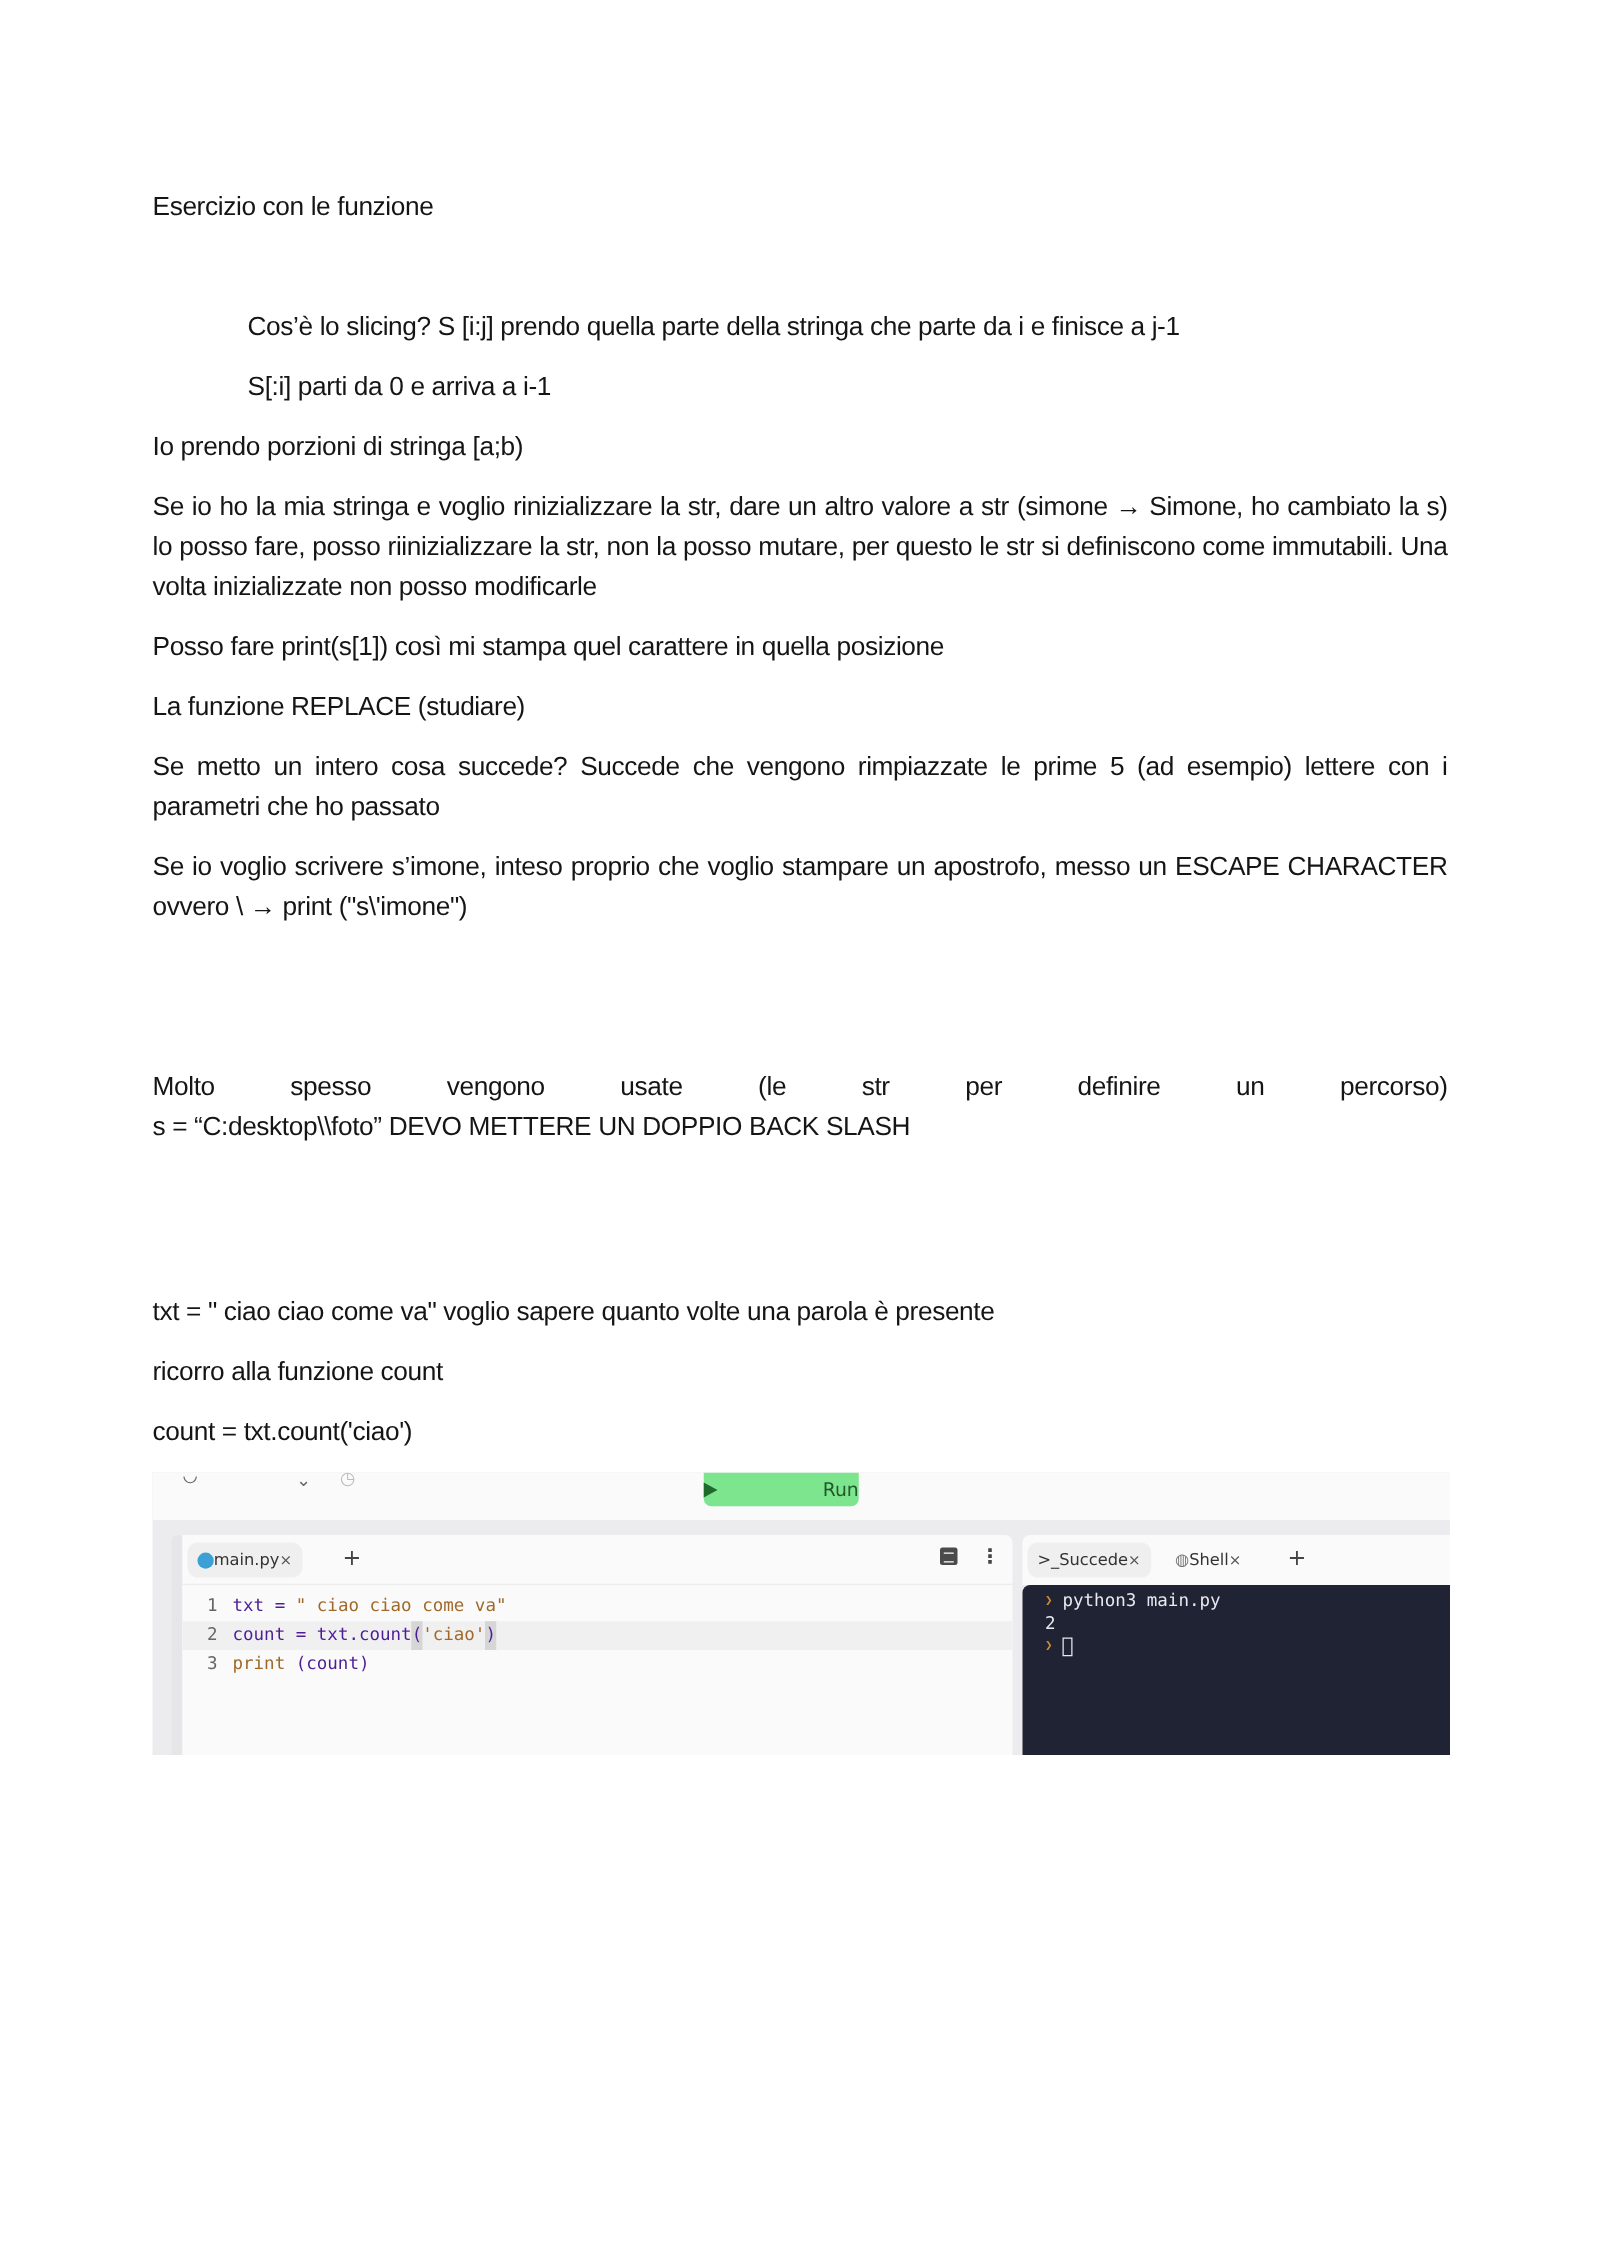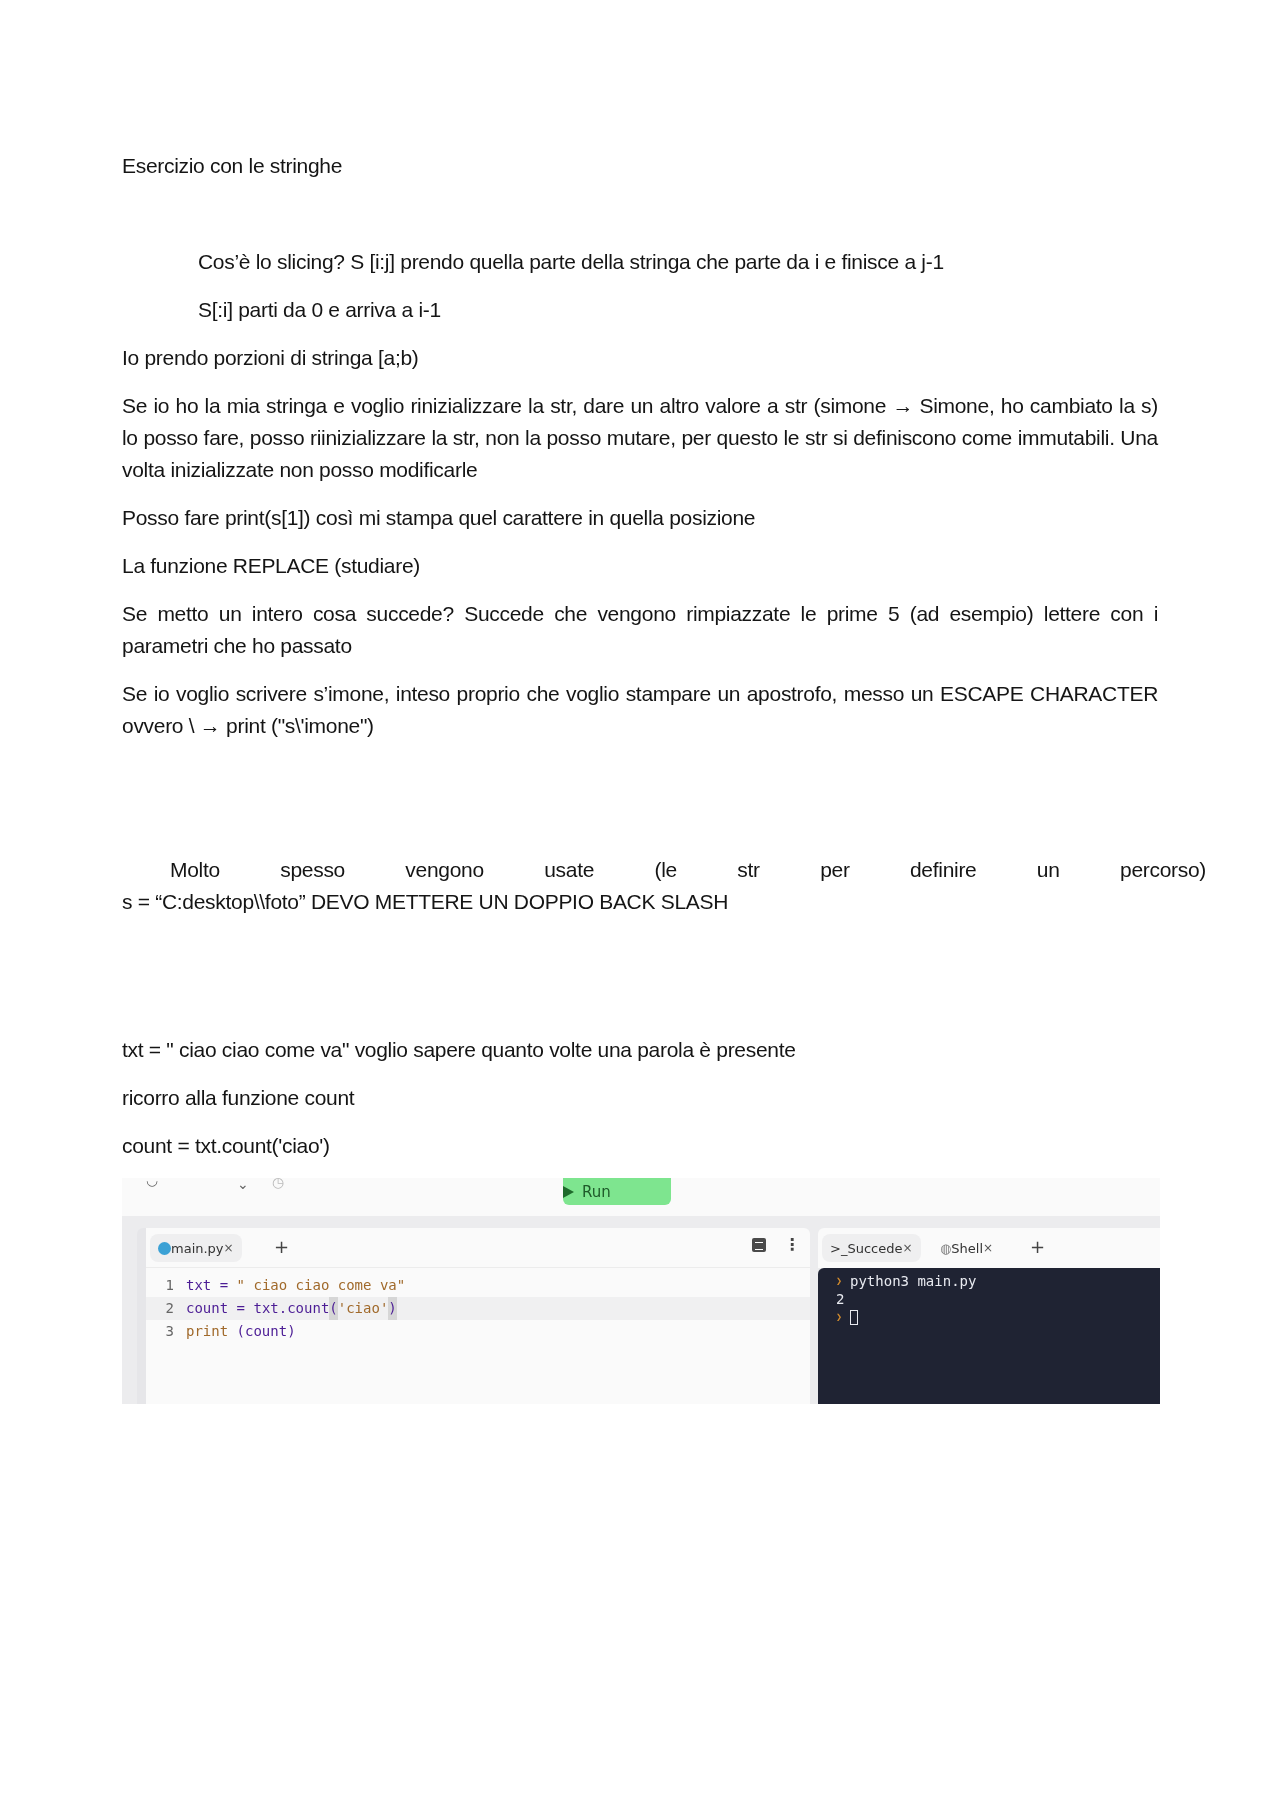--- a/index.html
+++ b/index.html
@@ -2,27 +2,27 @@
 <html><head>
 <meta charset="utf-8">
 <style>
   * { box-sizing: border-box; margin: 0; padding: 0; }
   html, body { width: 1280px; height: 1811px; background: #ffffff; }
   body { position: relative; font-family: "Liberation Sans", sans-serif; color: #111; overflow: hidden; }
   .page { position: absolute; left: 0; top: 0; width: 1280px; height: 1811px; background: #fff; }
   .p { position: absolute; left: 122px; width: 1036px; font-size: 21px; line-height: 32px; color: #151515; letter-spacing: -0.3px; }
   .p.indent { left: 198px; width: 960px; }
   .p.just { text-align: justify; text-align-last: auto; }
-  .p.full { text-align: justify; text-align-last: justify; margin-left: 48px; }
+  .p.full { text-align: justify; text-align-last: justify; }
 
   
   .shot { position: absolute; left: 122px; top: 1178px; width: 1038px; height: 226px; background: #ececee; overflow: hidden; }
   .topbar { position: absolute; left: 0; top: 0; width: 1038px; height: 38px; background: #fafafa; }
   .topbar .ic { position: absolute; color: #666; font-size: 14px; }
-  .run { position: absolute; left: 441px; top: 0; width: 108px; height: 27px; background: #7ee58f; border-radius: 0 0 6px 6px; color: #1f5a2a; font-family: "DejaVu Sans", sans-serif; font-size: 15px; display: flex; align-items: center; justify-content: flex-start; gap: 8px; }
+  .run { position: absolute; left: 441px; top: 0; width: 124px; height: 27px; background: #7ee58f; border-radius: 0 0 6px 6px; color: #1f5a2a; font-family: "DejaVu Sans", sans-serif; font-size: 15px; display: flex; align-items: center; justify-content: space-between; gap: 8px; }
   .run .tri { width: 0; height: 0; border-left: 11px solid #1e6a2b; border-top: 6px solid transparent; border-bottom: 6px solid transparent; }
 
   .editor { position: absolute; left: 15px; top: 50px; width: 673px; height: 176px; background: #fafafa; border-radius: 6px 6px 0 0; border-left: 9px solid #e6e6e9; }
   .ed-tabs { position: absolute; left: 0; top: 0; width: 100%; height: 40px; border-bottom: 1px solid #ececec; }
   .tab { position: absolute; top: 6px; height: 28px; border-radius: 8px; background: #efeff0; display: flex; align-items: center; padding: 0 8px; font-family: "DejaVu Sans", sans-serif; font-size: 13px; color: #333; gap: 0; }
   .tab .x { color: #555; font-size: 12px; }
   .plus { position: absolute; top: 8px; font-family: "DejaVu Sans", sans-serif; font-size: 18px; color: #444; }
   .py-icon { width: 13px; height: 13px; border-radius: 50%; background: #3ba1d5; display: inline-block; }
   .ed-menu { position: absolute; right: 10px; top: 10px; display: flex; gap: 18px; align-items: center; }
   .doc-icon { width: 14px; height: 14px; background: #4a4a4a; border-radius: 2px; position: relative; }
@@ -43,21 +43,21 @@
   .console { position: absolute; left: 0; top: 40px; width: 100%; height: 136px; background: #1f2333; border-radius: 6px 0 0 0; font-family: "DejaVu Sans Mono", monospace; font-size: 14px; color: #e8eaf0; padding: 4px 0 0 18px; }
   .console .row { height: 18px; line-height: 18px; display: flex; align-items: center; }
   .console .prompt { color: #d08a2d; font-size: 10px; width: 14px; }
   .cursor { display: inline-block; width: 8px; height: 15px; border: 1px solid #e8eaf0; }
 </style>
 </head>
 <body>
 
 <div class="page">
 
-  <div class="p" style="top:150px">Esercizio con le stringhe</div>
+  <div class="p" style="top:150px">Esercizio con le funzione</div>
   <div class="p indent" style="top:246px">Cos’è lo slicing? S [i:j] prendo quella parte della stringa che parte da i e finisce a j-1</div>
   <div class="p indent" style="top:294px">S[:i] parti da 0 e arriva a i-1</div>
   <div class="p just" style="top:390px">Se io ho la mia stringa e voglio rinizializzare la str, dare un altro valore a str (simone → Simone, ho cambiato la s) lo posso fare, posso riinizializzare la str, non la posso mutare, per questo le str si definiscono come immutabili. Una volta inizializzate non posso modificarle</div>
   <div class="p" style="top:342px">Io prendo porzioni di stringa [a;b)</div>
   <div class="p" style="top:502px">Posso fare print(s[1]) così mi stampa quel carattere in quella posizione</div>
   <div class="p" style="top:550px">La funzione REPLACE (studiare)</div>
   <div class="p just" style="top:598px">Se metto un intero cosa succede? Succede che vengono rimpiazzate le prime 5 (ad esempio) lettere con i parametri che ho passato</div>
   <div class="p just" style="top:678px">Se io voglio scrivere s’imone, inteso proprio che voglio stampare un apostrofo, messo un ESCAPE CHARACTER ovvero \ → print ("s\'imone")</div>
 
   <div class="p full" style="top:854px">Molto spesso vengono usate (le str per definire un percorso)</div>

